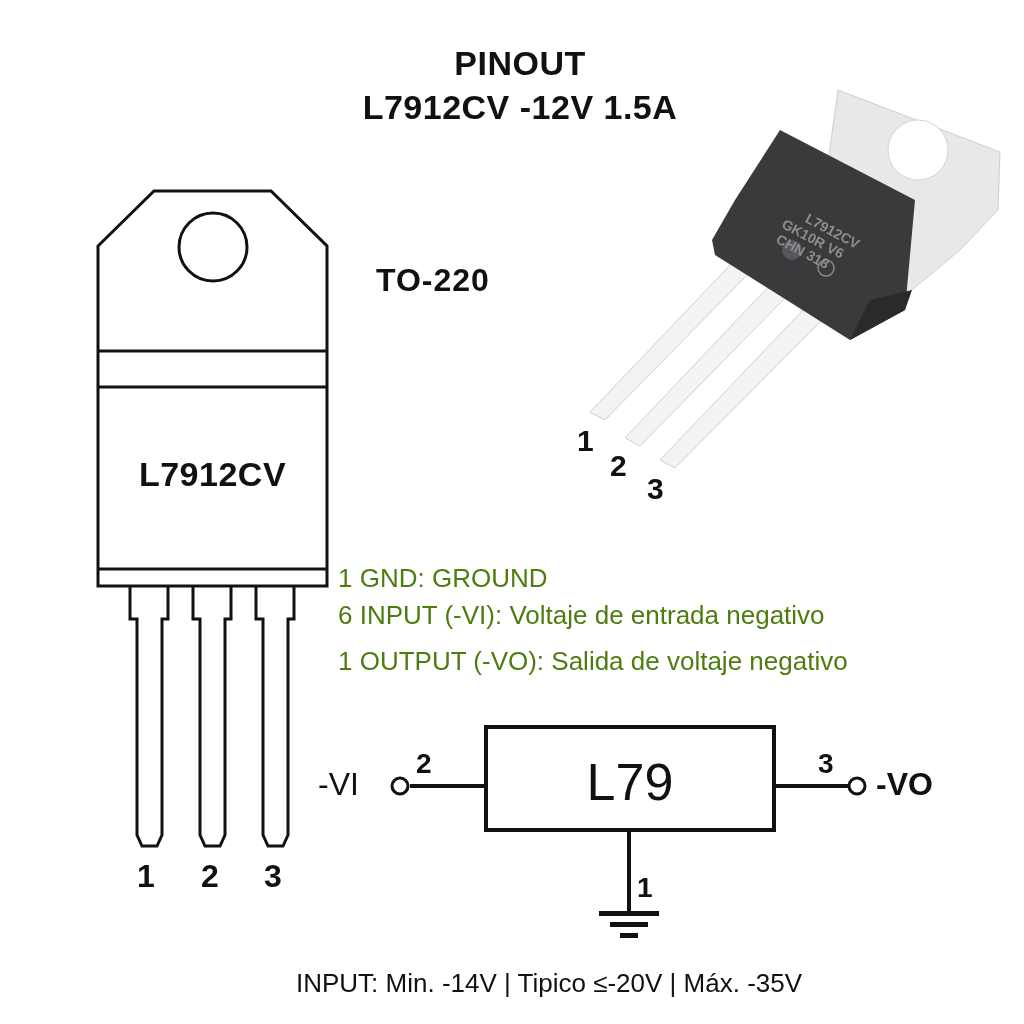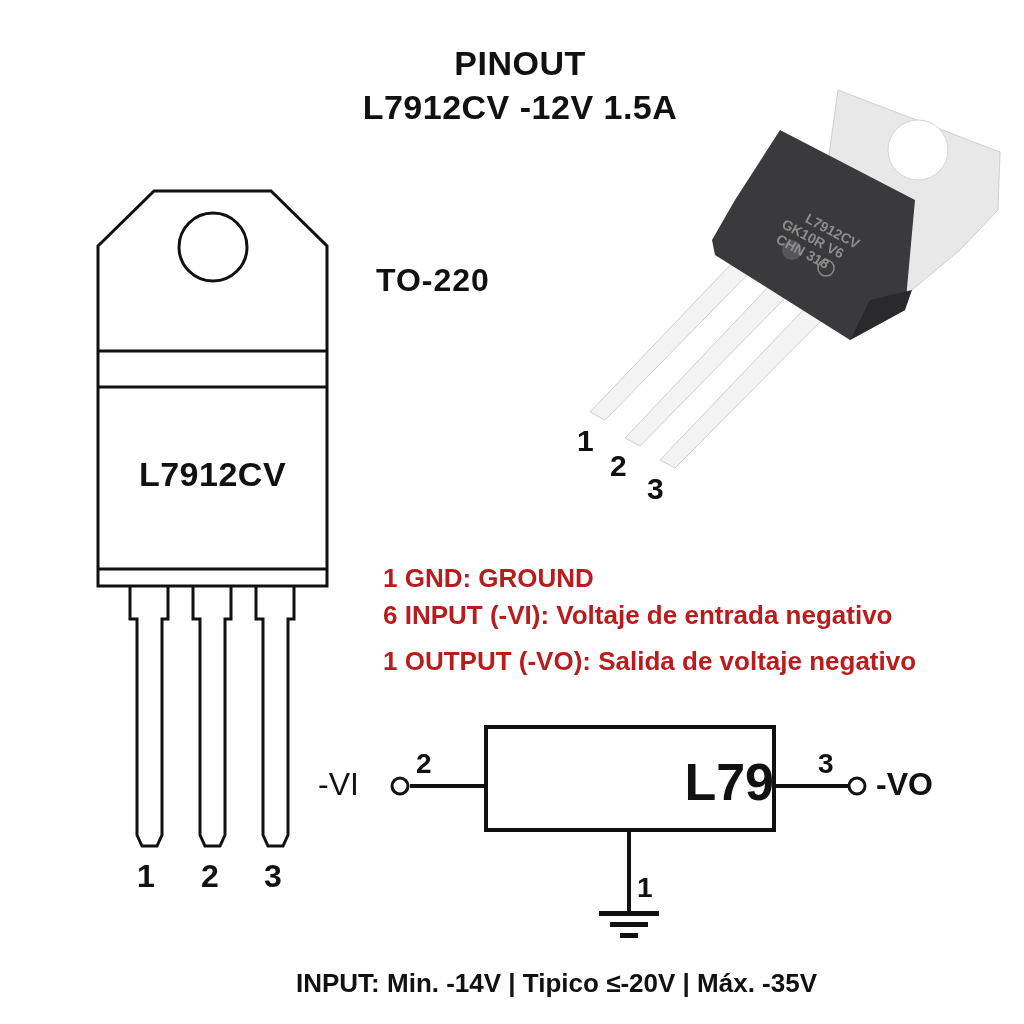--- a/index.html
+++ b/index.html
@@ -3,25 +3,25 @@
 <meta charset="utf-8">
 <style>
   html, body { margin:0; padding:0; background:#ffffff; }
   body { width:1024px; height:1024px; position:relative; overflow:hidden;
          font-family:"Liberation Sans", "DejaVu Sans", sans-serif; color:#111; }
   .abs { position:absolute; }
   .title { left:0; width:1040px; text-align:center; font-weight:bold; color:#111; }
   .t1 { top:44px; font-size:34px; letter-spacing:0.5px; }
   .t2 { top:88px; font-size:34px; letter-spacing:0.5px; }
   .pkg-label { left:340px; top:262px; font-size:32px; font-weight:bold; letter-spacing:1px;margin-left:36px; }
-  .legend { left:338px; font-weight:bold; font-size:26px; white-space:nowrap; color:#b91c1c;margin-left:45px; }
+  .legend { left:338px; font-weight:normal; font-size:26px; white-space:nowrap; color:#4d7c0f; }
   .lg1 { top:563px; }
   .lg2 { top:600px; }
   .lg3 { top:646px; }
-  .footer { left:296px; top:968px; font-size:26px; font-weight:bold; white-space:nowrap;text-align:center; }
+  .footer { left:296px; top:968px; font-size:26px; font-weight:normal; white-space:nowrap;text-align:center; }
   svg text { font-family:"Liberation Sans", "DejaVu Sans", sans-serif; font-weight:bold; }
 </style>
 </head>
 <body>
 
 <div class="abs title t1">PINOUT</div>
 <div class="abs title t2">L7912CV  -12V 1.5A</div>
 
 <div class="abs pkg-label">TO-220</div>
 
@@ -88,20 +88,20 @@
     <circle cx="857" cy="786" r="8" stroke-width="3"></circle>
     <line x1="629" y1="830" x2="629" y2="914"></line>
   </g>
   <g fill="#111">
     <rect x="599" y="911" width="60" height="5"></rect>
     <rect x="610" y="922" width="38" height="5"></rect>
     <rect x="620" y="933" width="18" height="5"></rect>
   </g>
 </svg>
 
-<div class="abs" style="left:486px;top:752px;width:288px;text-align:right;font-size:52px;font-weight:bold">L79</div>
+<div class="abs" style="left:486px;top:752px;width:288px;text-align:center;font-size:52px;font-weight:normal">L79</div>
 <div class="abs" style="left:318px;top:766px;font-size:32px;font-weight:normal">-VI</div>
 <div class="abs" style="left:416px;top:748px;font-size:28px;font-weight:bold">2</div>
 <div class="abs" style="left:876px;top:766px;font-size:32px;font-weight:bold">-VO</div>
 <div class="abs" style="left:818px;top:748px;font-size:28px;font-weight:bold">3</div>
 <div class="abs" style="left:637px;top:872px;font-size:28px;font-weight:bold">1</div>
 
 <div class="abs footer">INPUT: Min. -14V | Tipico ≤-20V | Máx. -35V</div>
 
 </body></html>

